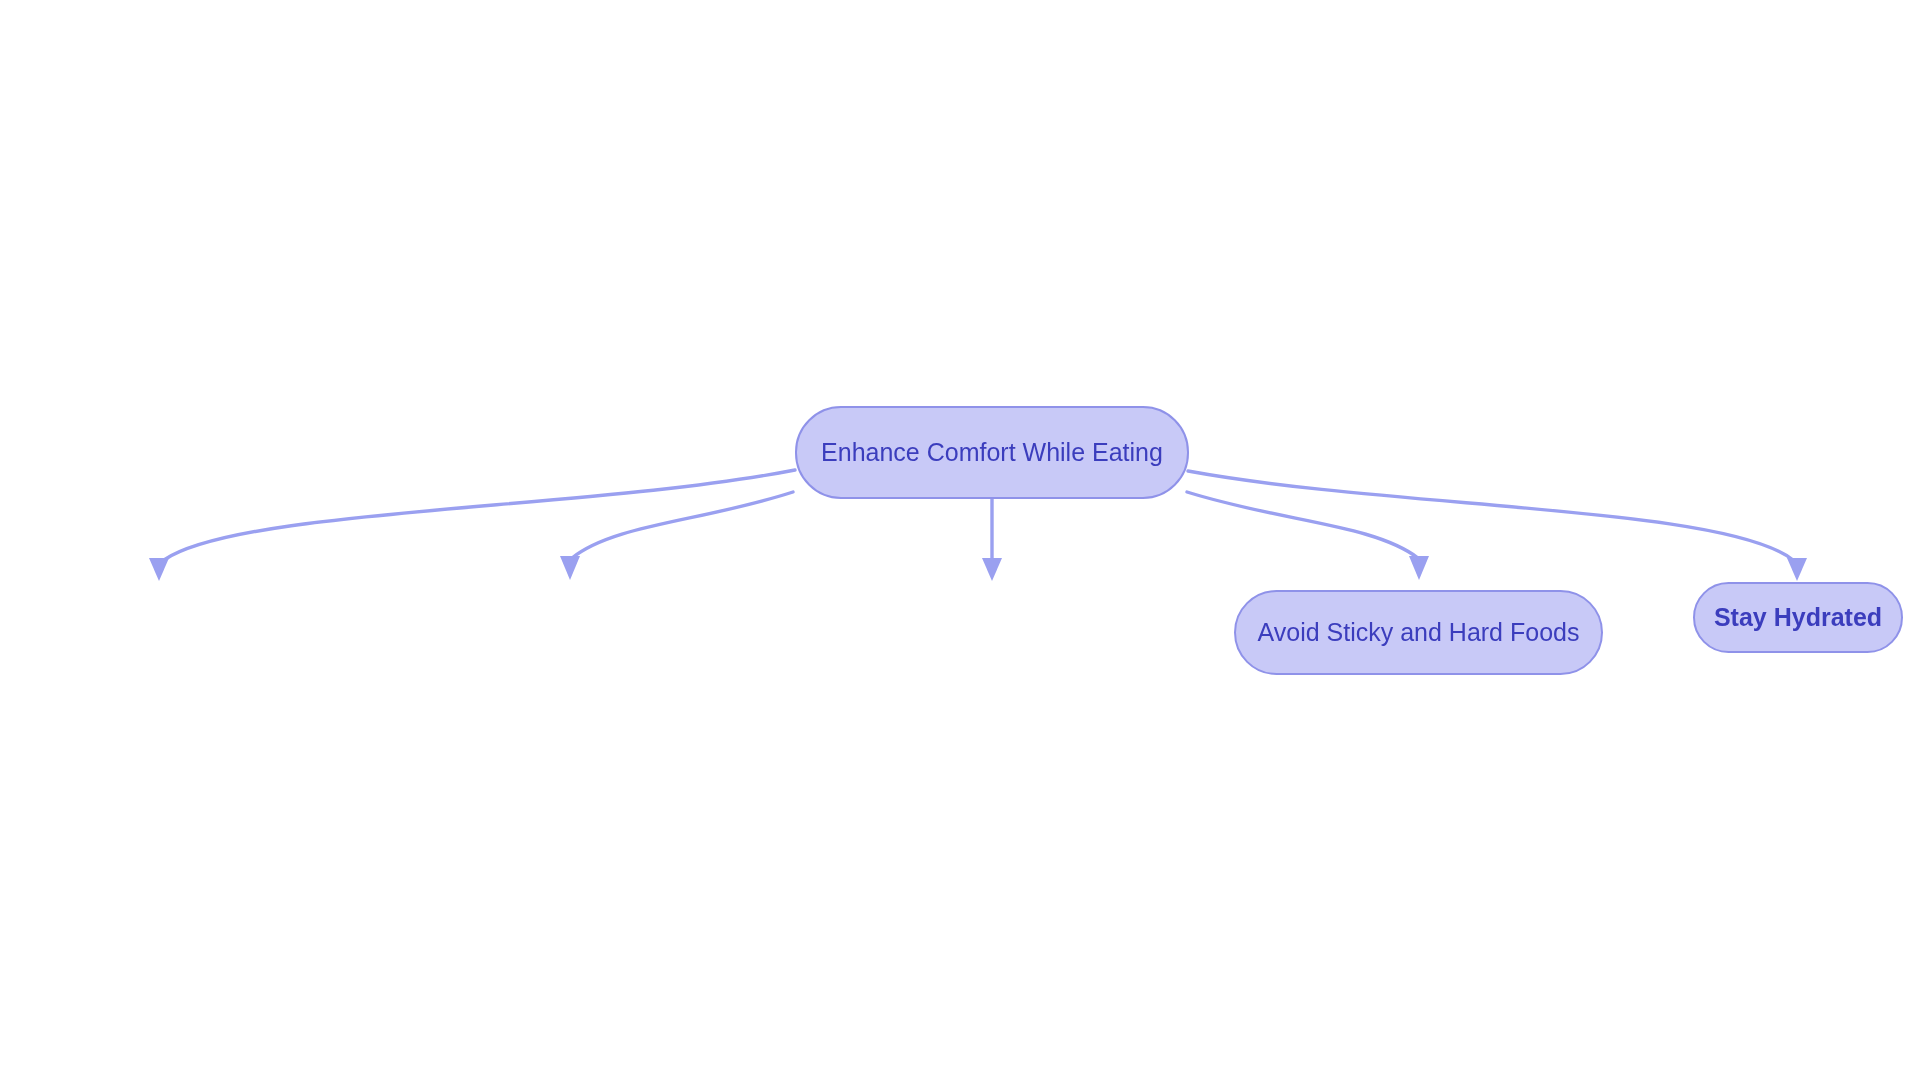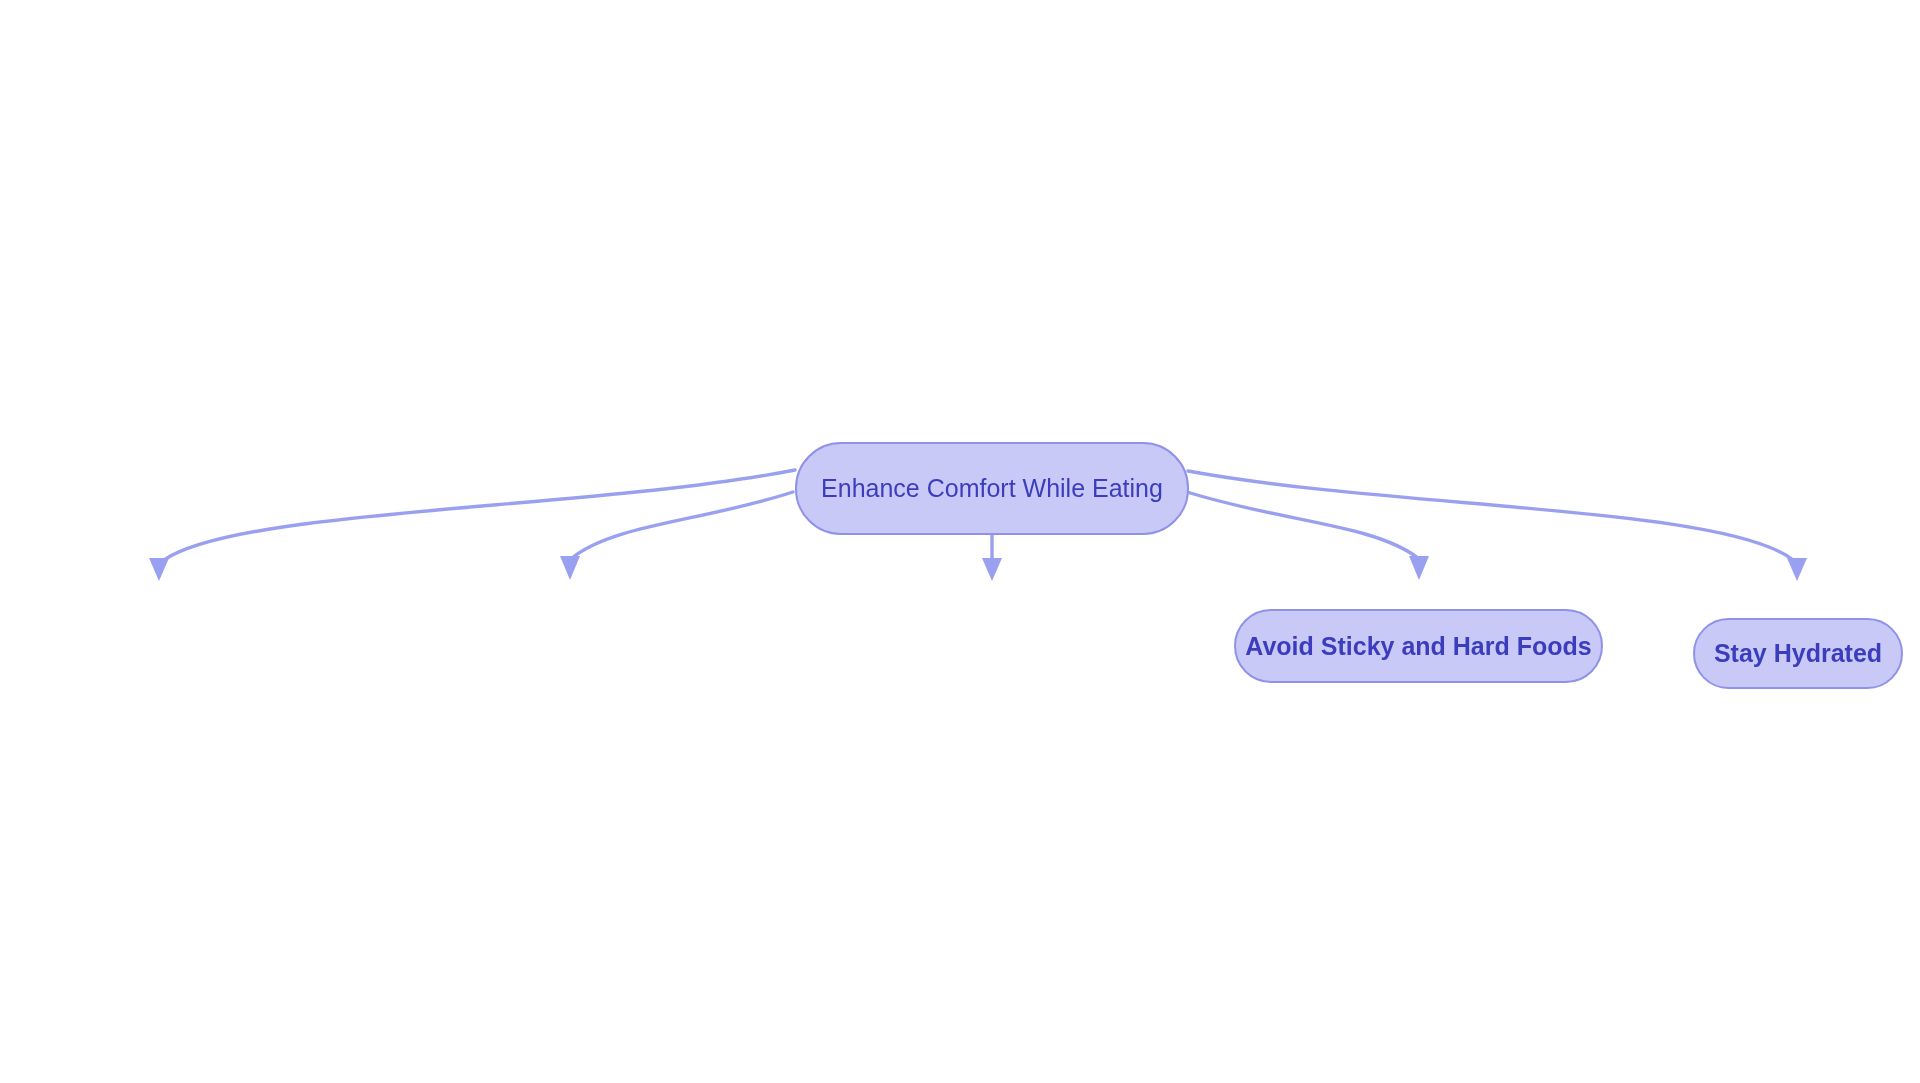--- a/index.html
+++ b/index.html
@@ -52,27 +52,26 @@
     border-radius: 46px;
     color: var(--text);
     font-size: 25px;
     line-height: 1;
     display: flex;
     align-items: center;
     justify-content: center;
     text-align: center;
     white-space: nowrap;
     cursor: default;
-    margin-top: 36px;
   }
   .node-root   { left: 795px;  top: 406px; width: 394px; height: 93px; }
   .node-child0 { left: 15px;   top: 582px; width: 288px; height: 91px; }
   .node-child1 { left: 398px;  top: 582px; width: 362px; height: 91px; }
   .node-child2 { left: 833px;  top: 582px; width: 317px; height: 91px; }
-  .node-child3 { left: 1234px; top: 573px; width: 369px; height: 74px; font-weight: bold; }
+  .node-child3 { left: 1234px; top: 590px; width: 369px; height: 85px; }
   .node-child4 { left: 1693px; top: 582px; width: 210px; height: 71px; font-weight: bold; }
 </style>
 </head>
 <body>
 
 <div class="canvas">
 
   <svg class="edges" viewBox="0 0 1920 1083" xmlns="http://www.w3.org/2000/svg">
 
     <path d="M 795 470 C 590 510, 240 508, 164 560"></path>

